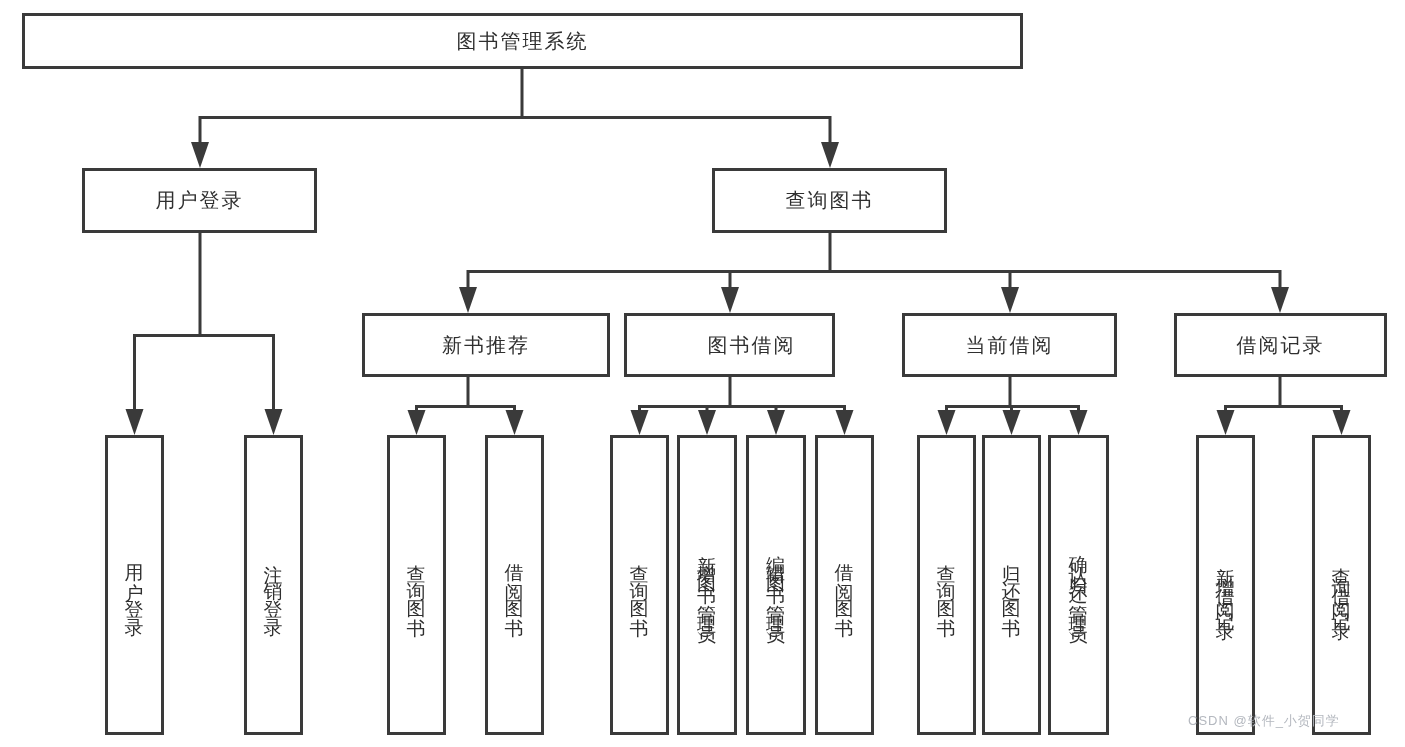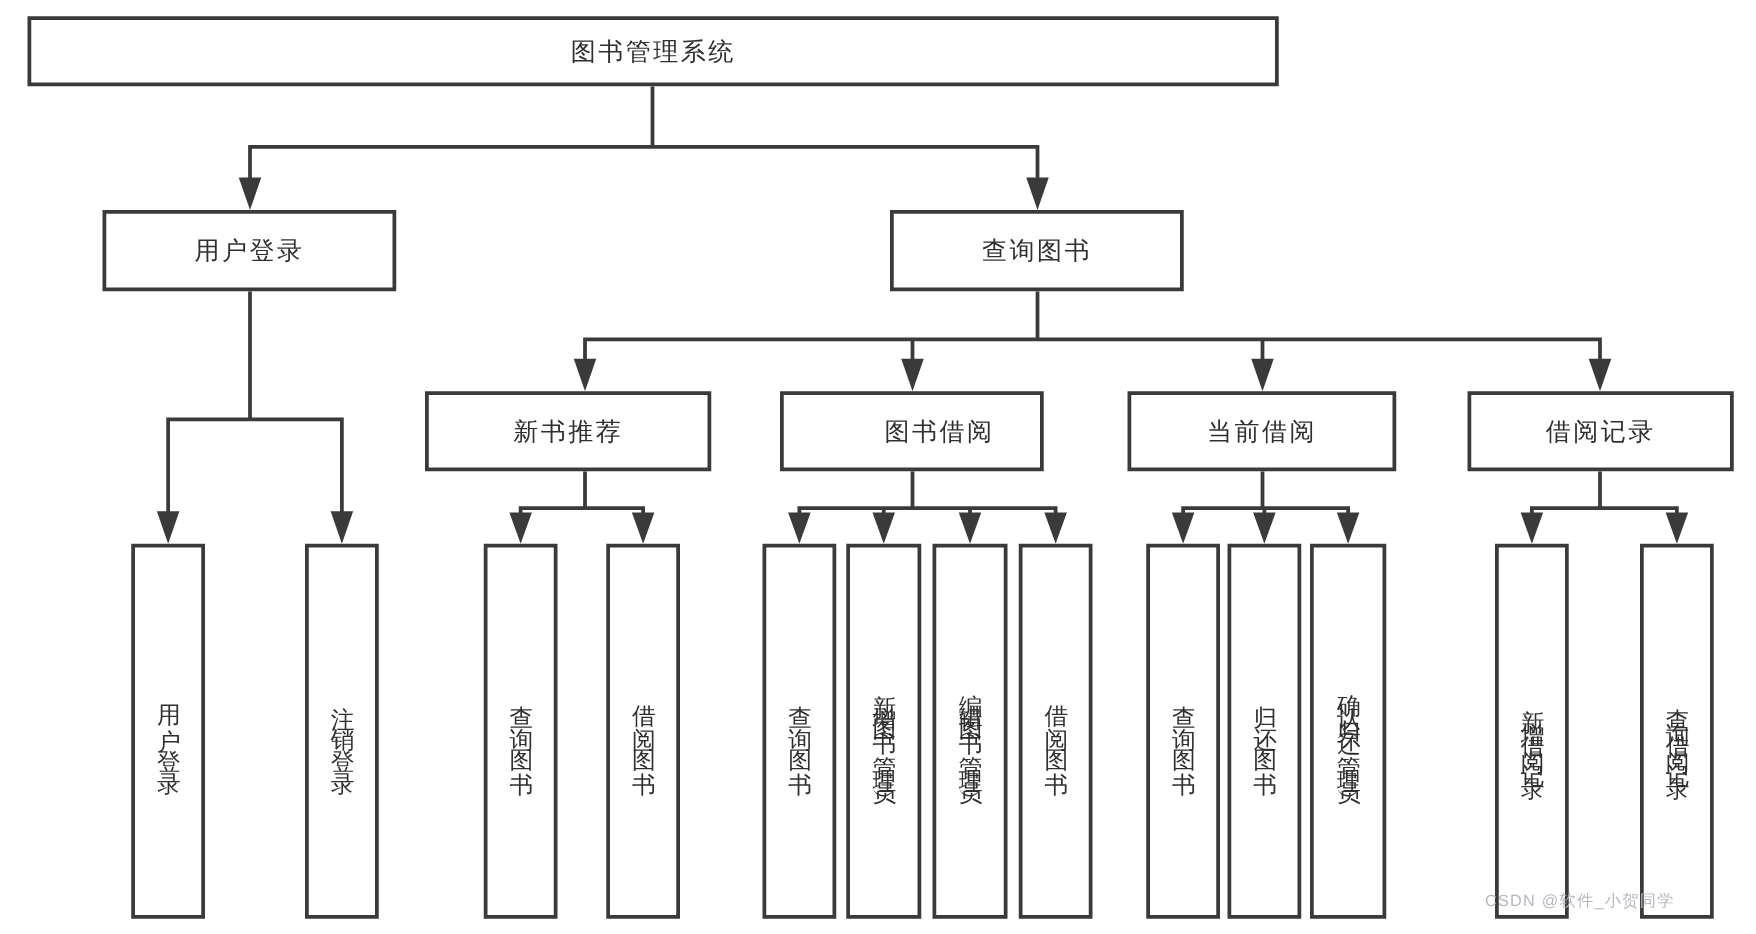--- a/index.html
+++ b/index.html
@@ -85,21 +85,21 @@
     <span class="hlabel">图书管理系统</span>
   </div>
 
   <div class="box l2-box" style="left:82px;width:235px;">
     <span class="hlabel">用户登录</span>
   </div>
   <div class="box l2-box" style="left:712px;width:235px;">
     <span class="hlabel">查询图书</span>
   </div>
 
-  <div class="box l3-box" style="left:340px;width:229px;">
+  <div class="box l3-box" style="left:362px;width:248px;">
     <span class="hlabel">新书推荐</span>
   </div>
   <div class="box l3-box" style="left:624px;width:211px;padding-left:44px;">
     <span class="hlabel">图书借阅</span>
   </div>
   <div class="box l3-box" style="left:902px;width:215px;">
     <span class="hlabel">当前借阅</span>
   </div>
   <div class="box l3-box" style="left:1174px;width:213px;">
     <span class="hlabel">借阅记录</span>

